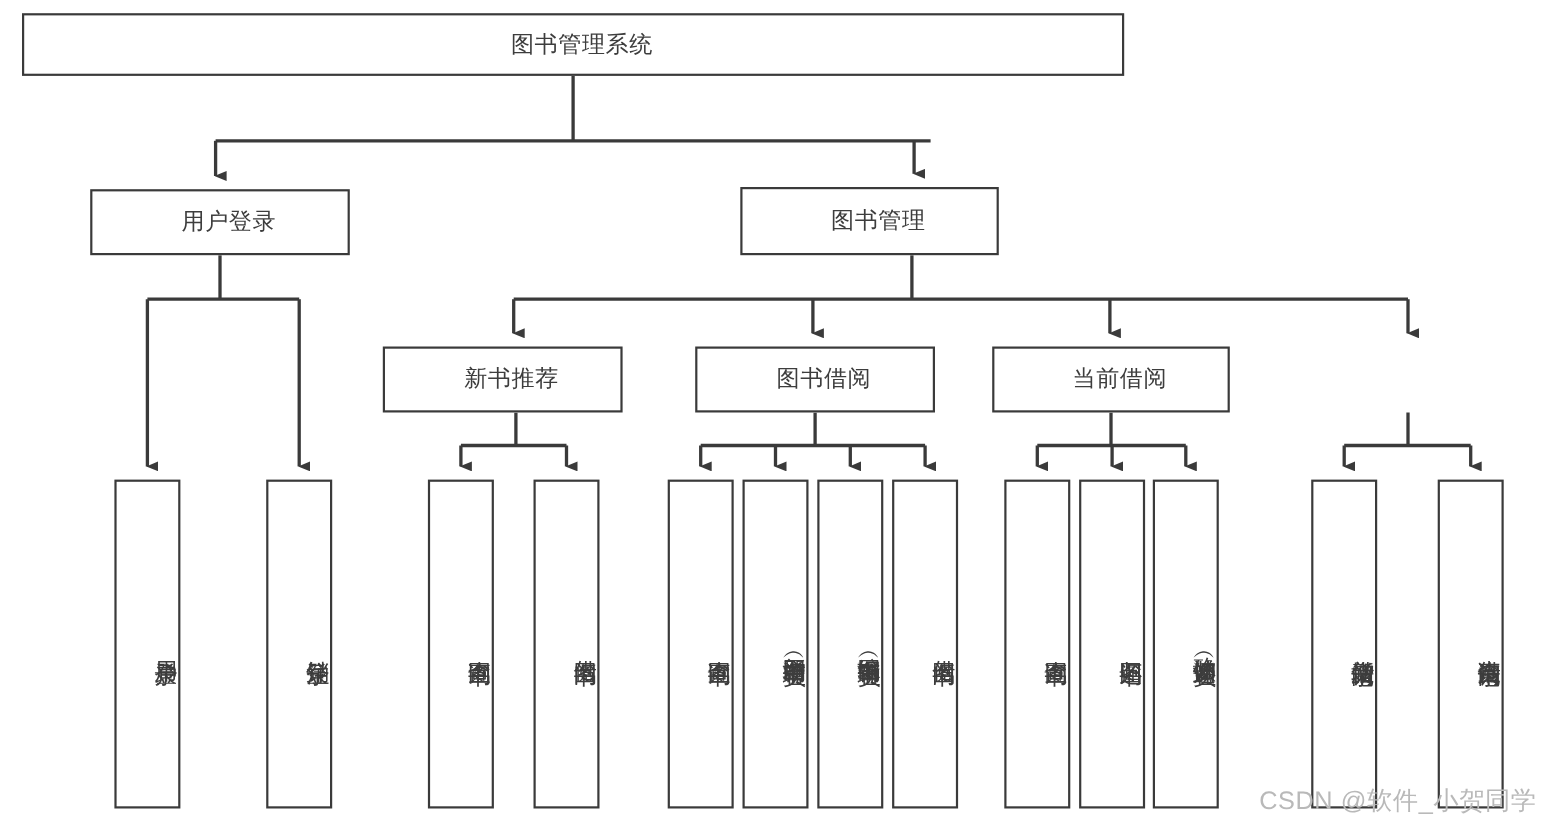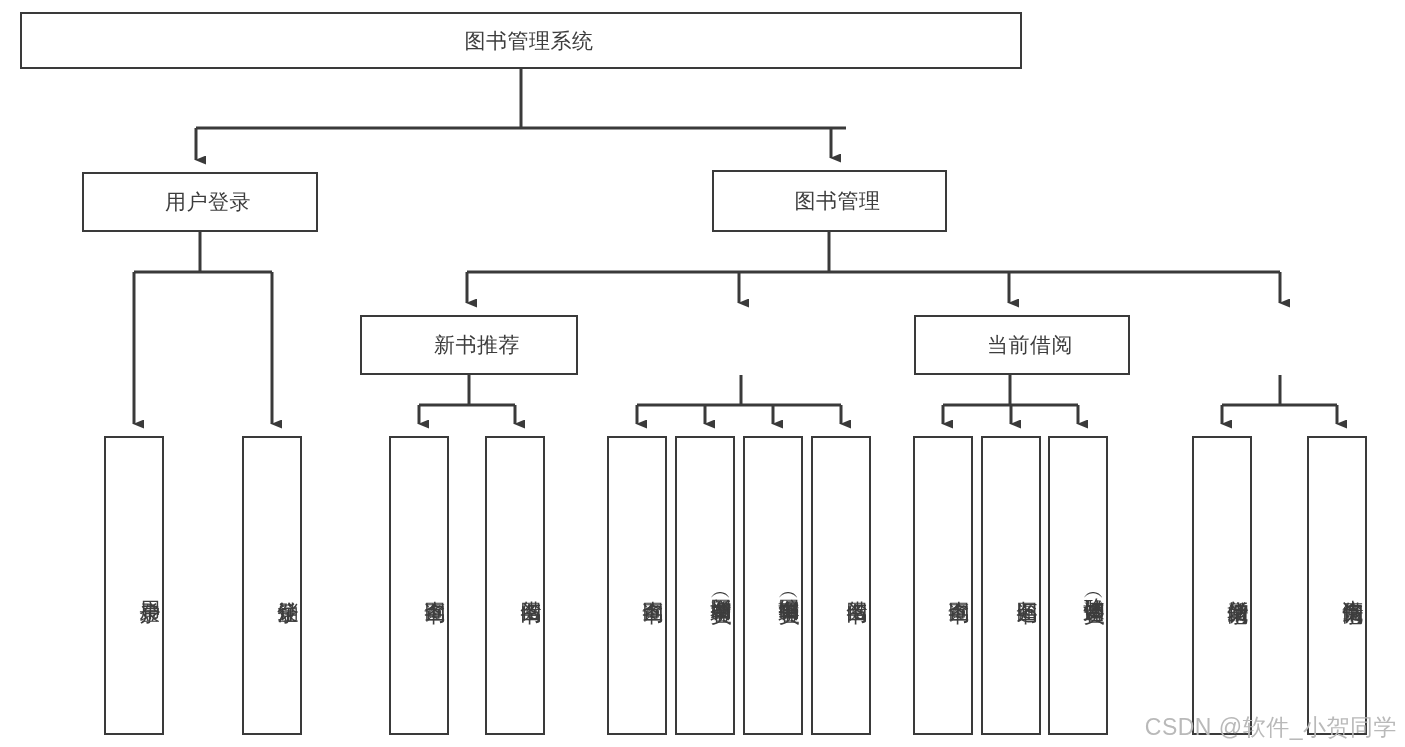--- a/index.html
+++ b/index.html
@@ -112,24 +112,25 @@
       <path d="M 1280,375 L 1280,405"></path>
       <path d="M 1222,405 L 1337,405"></path>
       <path d="M 1222,405 L 1222,424" marker-end="url(#arrowhead)"></path>
       <path d="M 1337,405 L 1337,424" marker-end="url(#arrowhead)"></path>
     </g>
   </svg>
 
   <div class="node horiz" style="left: 20px; top: 12px; width: 1002px; height: 57px;">图书管理系统</div>
 
   <div class="node horiz" style="left: 82px; top: 172px; width: 236px; height: 60px;">用户登录</div>
-  <div class="node horiz" style="left: 712px; top: 170px; width: 235px; height: 62px;">图书管理</div>
+  <div class="node horiz" style="left: 673px; top: 170px; width: 235px; height: 62px;">图书管理</div>
 
-  <div class="node horiz" style="left: 360px; top: 315px; width: 218px; height: 60px;">新书推荐</div>
-  <div class="node horiz" style="left: 902px; top: 315px; width: 216px; height: 60px; margin-left: 12px;">当前借阅</div>
+  <div class="node horiz" style="left: 348px; top: 315px; width: 218px; height: 60px;">新书推荐</div>
+  <div class="node horiz" style="left: 632px; top: 315px; width: 218px; height: 60px;">图书借阅</div>
+  <div class="node horiz" style="left: 902px; top: 315px; width: 216px; height: 60px;">当前借阅</div>
 
   <div class="node vert" style="left: 104px; top: 436px; width: 60px; height: 299px;">用户登录</div>
   <div class="node vert" style="left: 242px; top: 436px; width: 60px; height: 299px;">注销登录</div>
   <div class="node vert" style="left: 389px; top: 436px; width: 60px; height: 299px;">查询图书</div>
   <div class="node vert" style="left: 485px; top: 436px; width: 60px; height: 299px;">借阅图书</div>
   <div class="node vert" style="left: 607px; top: 436px; width: 60px; height: 299px;">查询图书</div>
   <div class="node vert" style="left: 675px; top: 436px; width: 60px; height: 299px;">新增图书（管理员）</div>
   <div class="node vert" style="left: 743px; top: 436px; width: 60px; height: 299px;">编辑图书（管理员）</div>
   <div class="node vert" style="left: 811px; top: 436px; width: 60px; height: 299px;">借阅图书</div>
   <div class="node vert" style="left: 913px; top: 436px; width: 60px; height: 299px;">查询图书</div>

